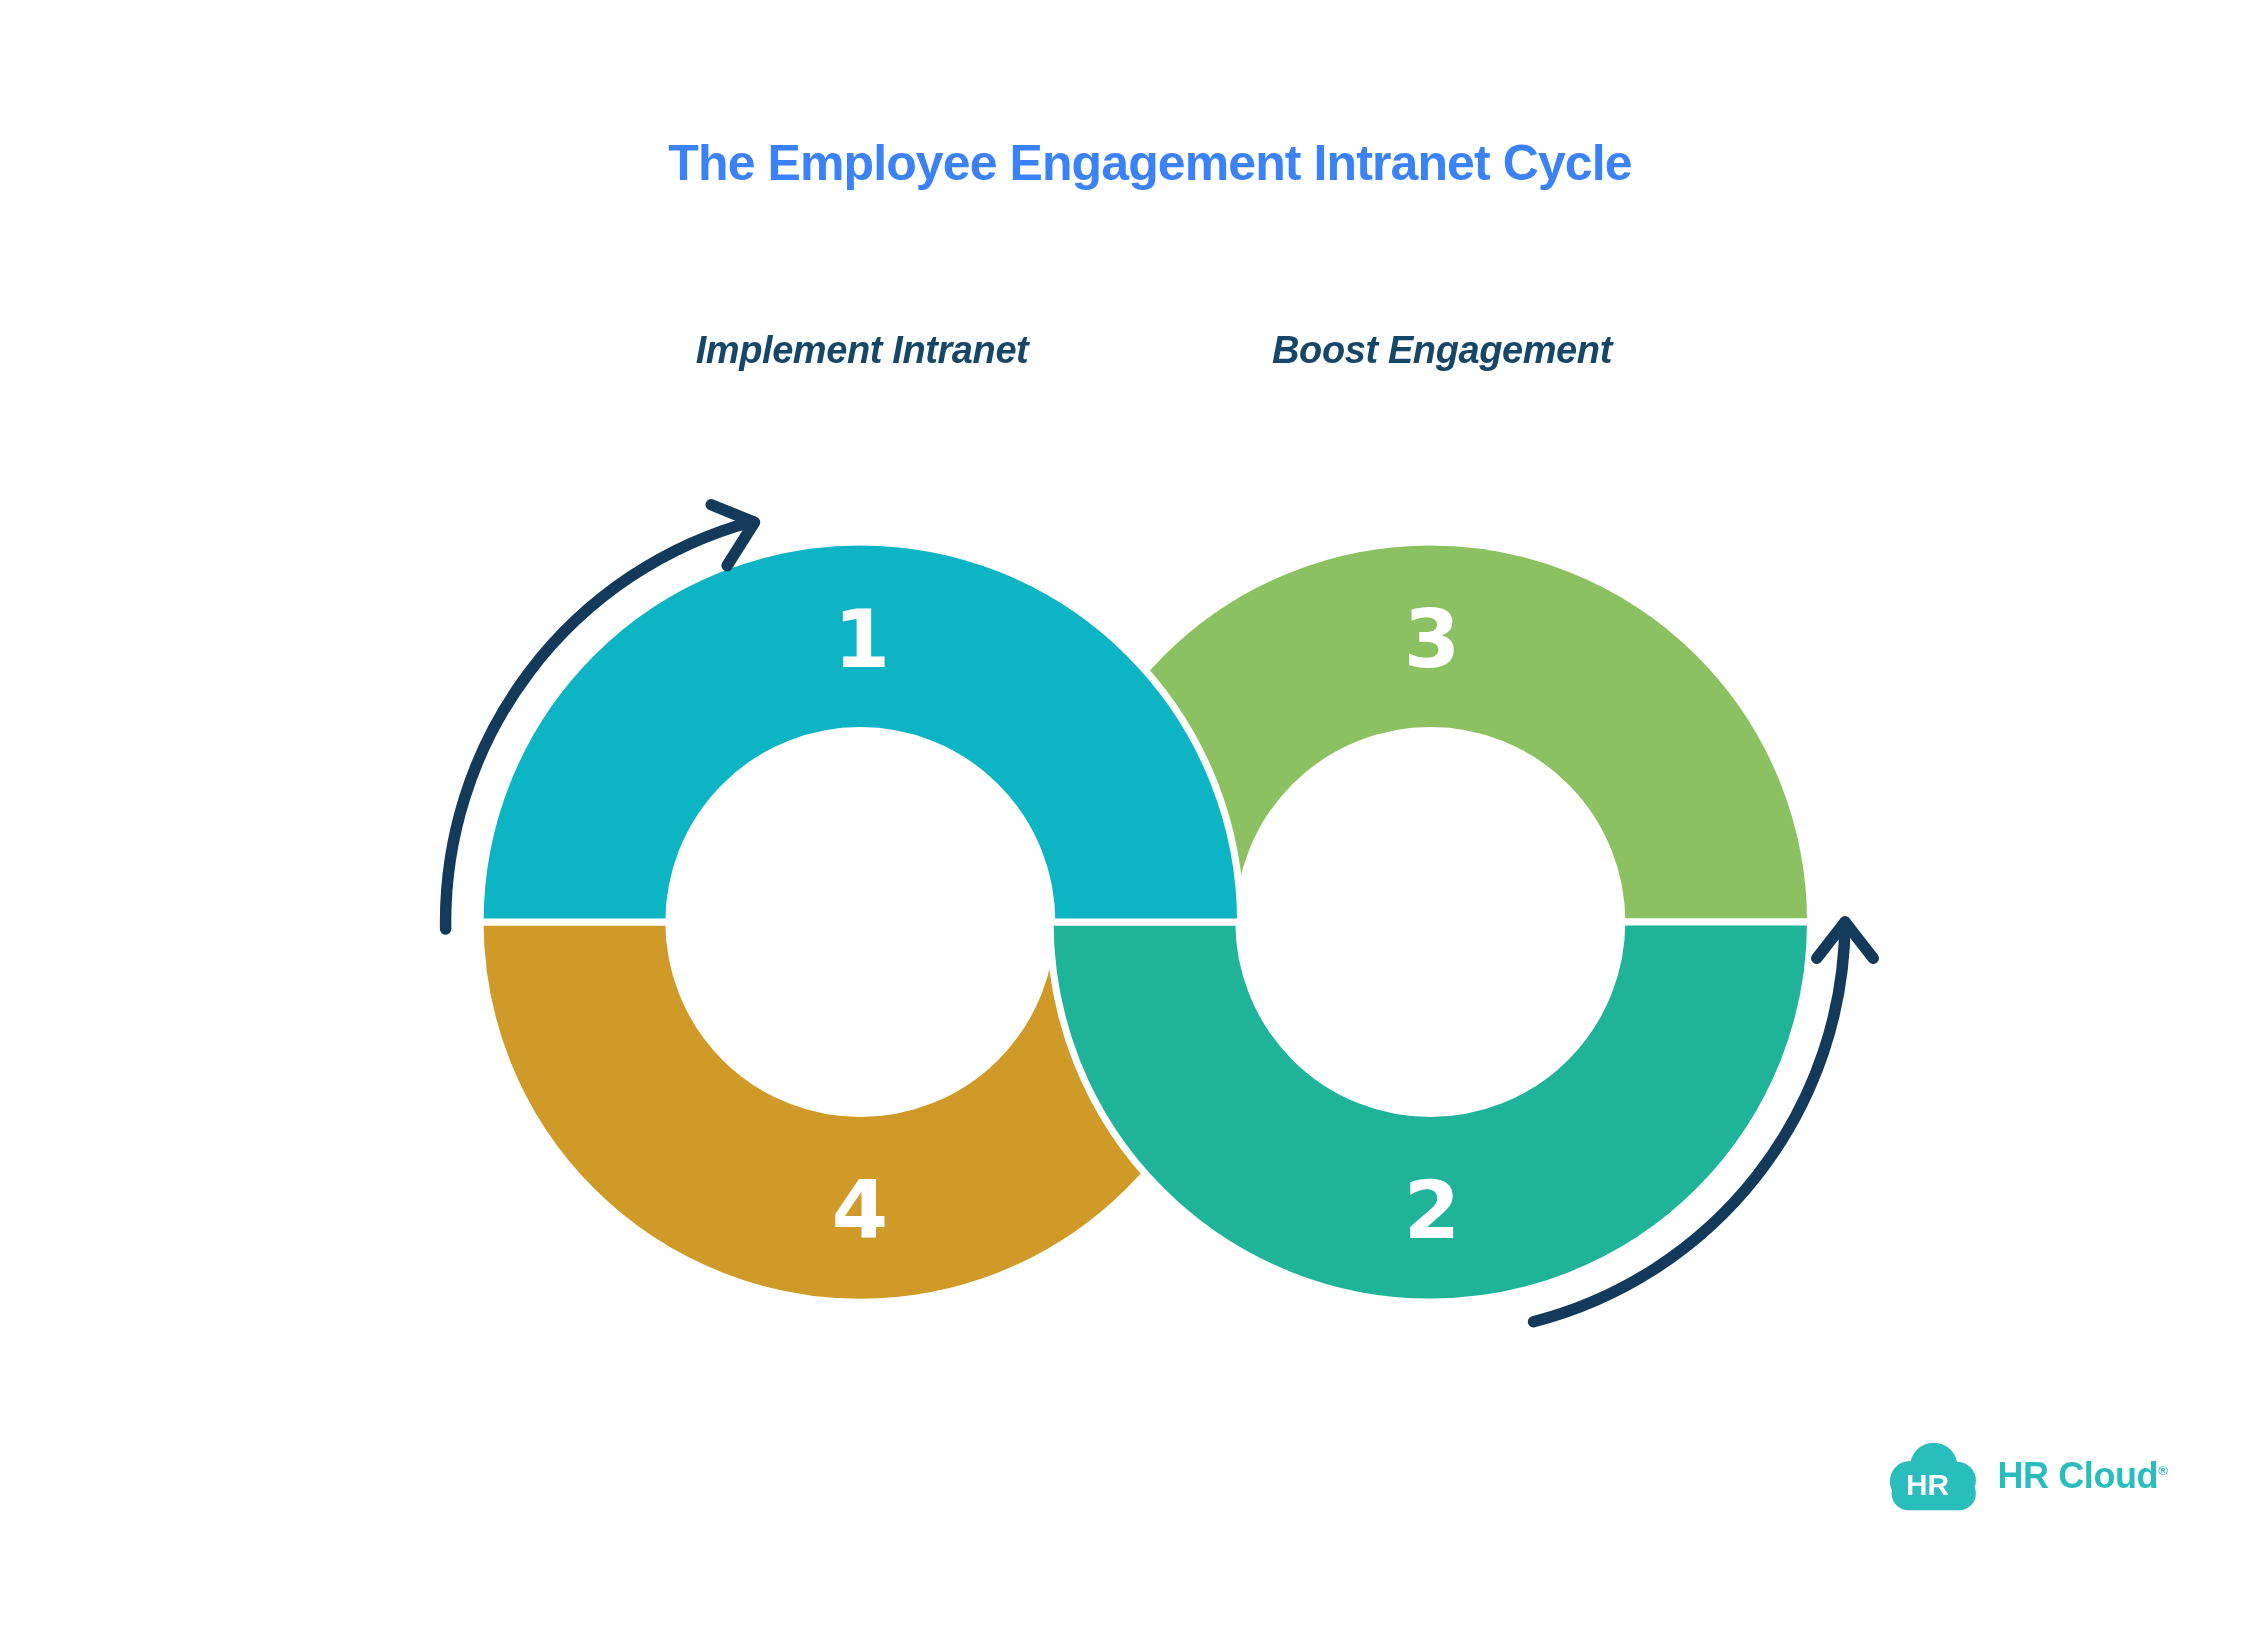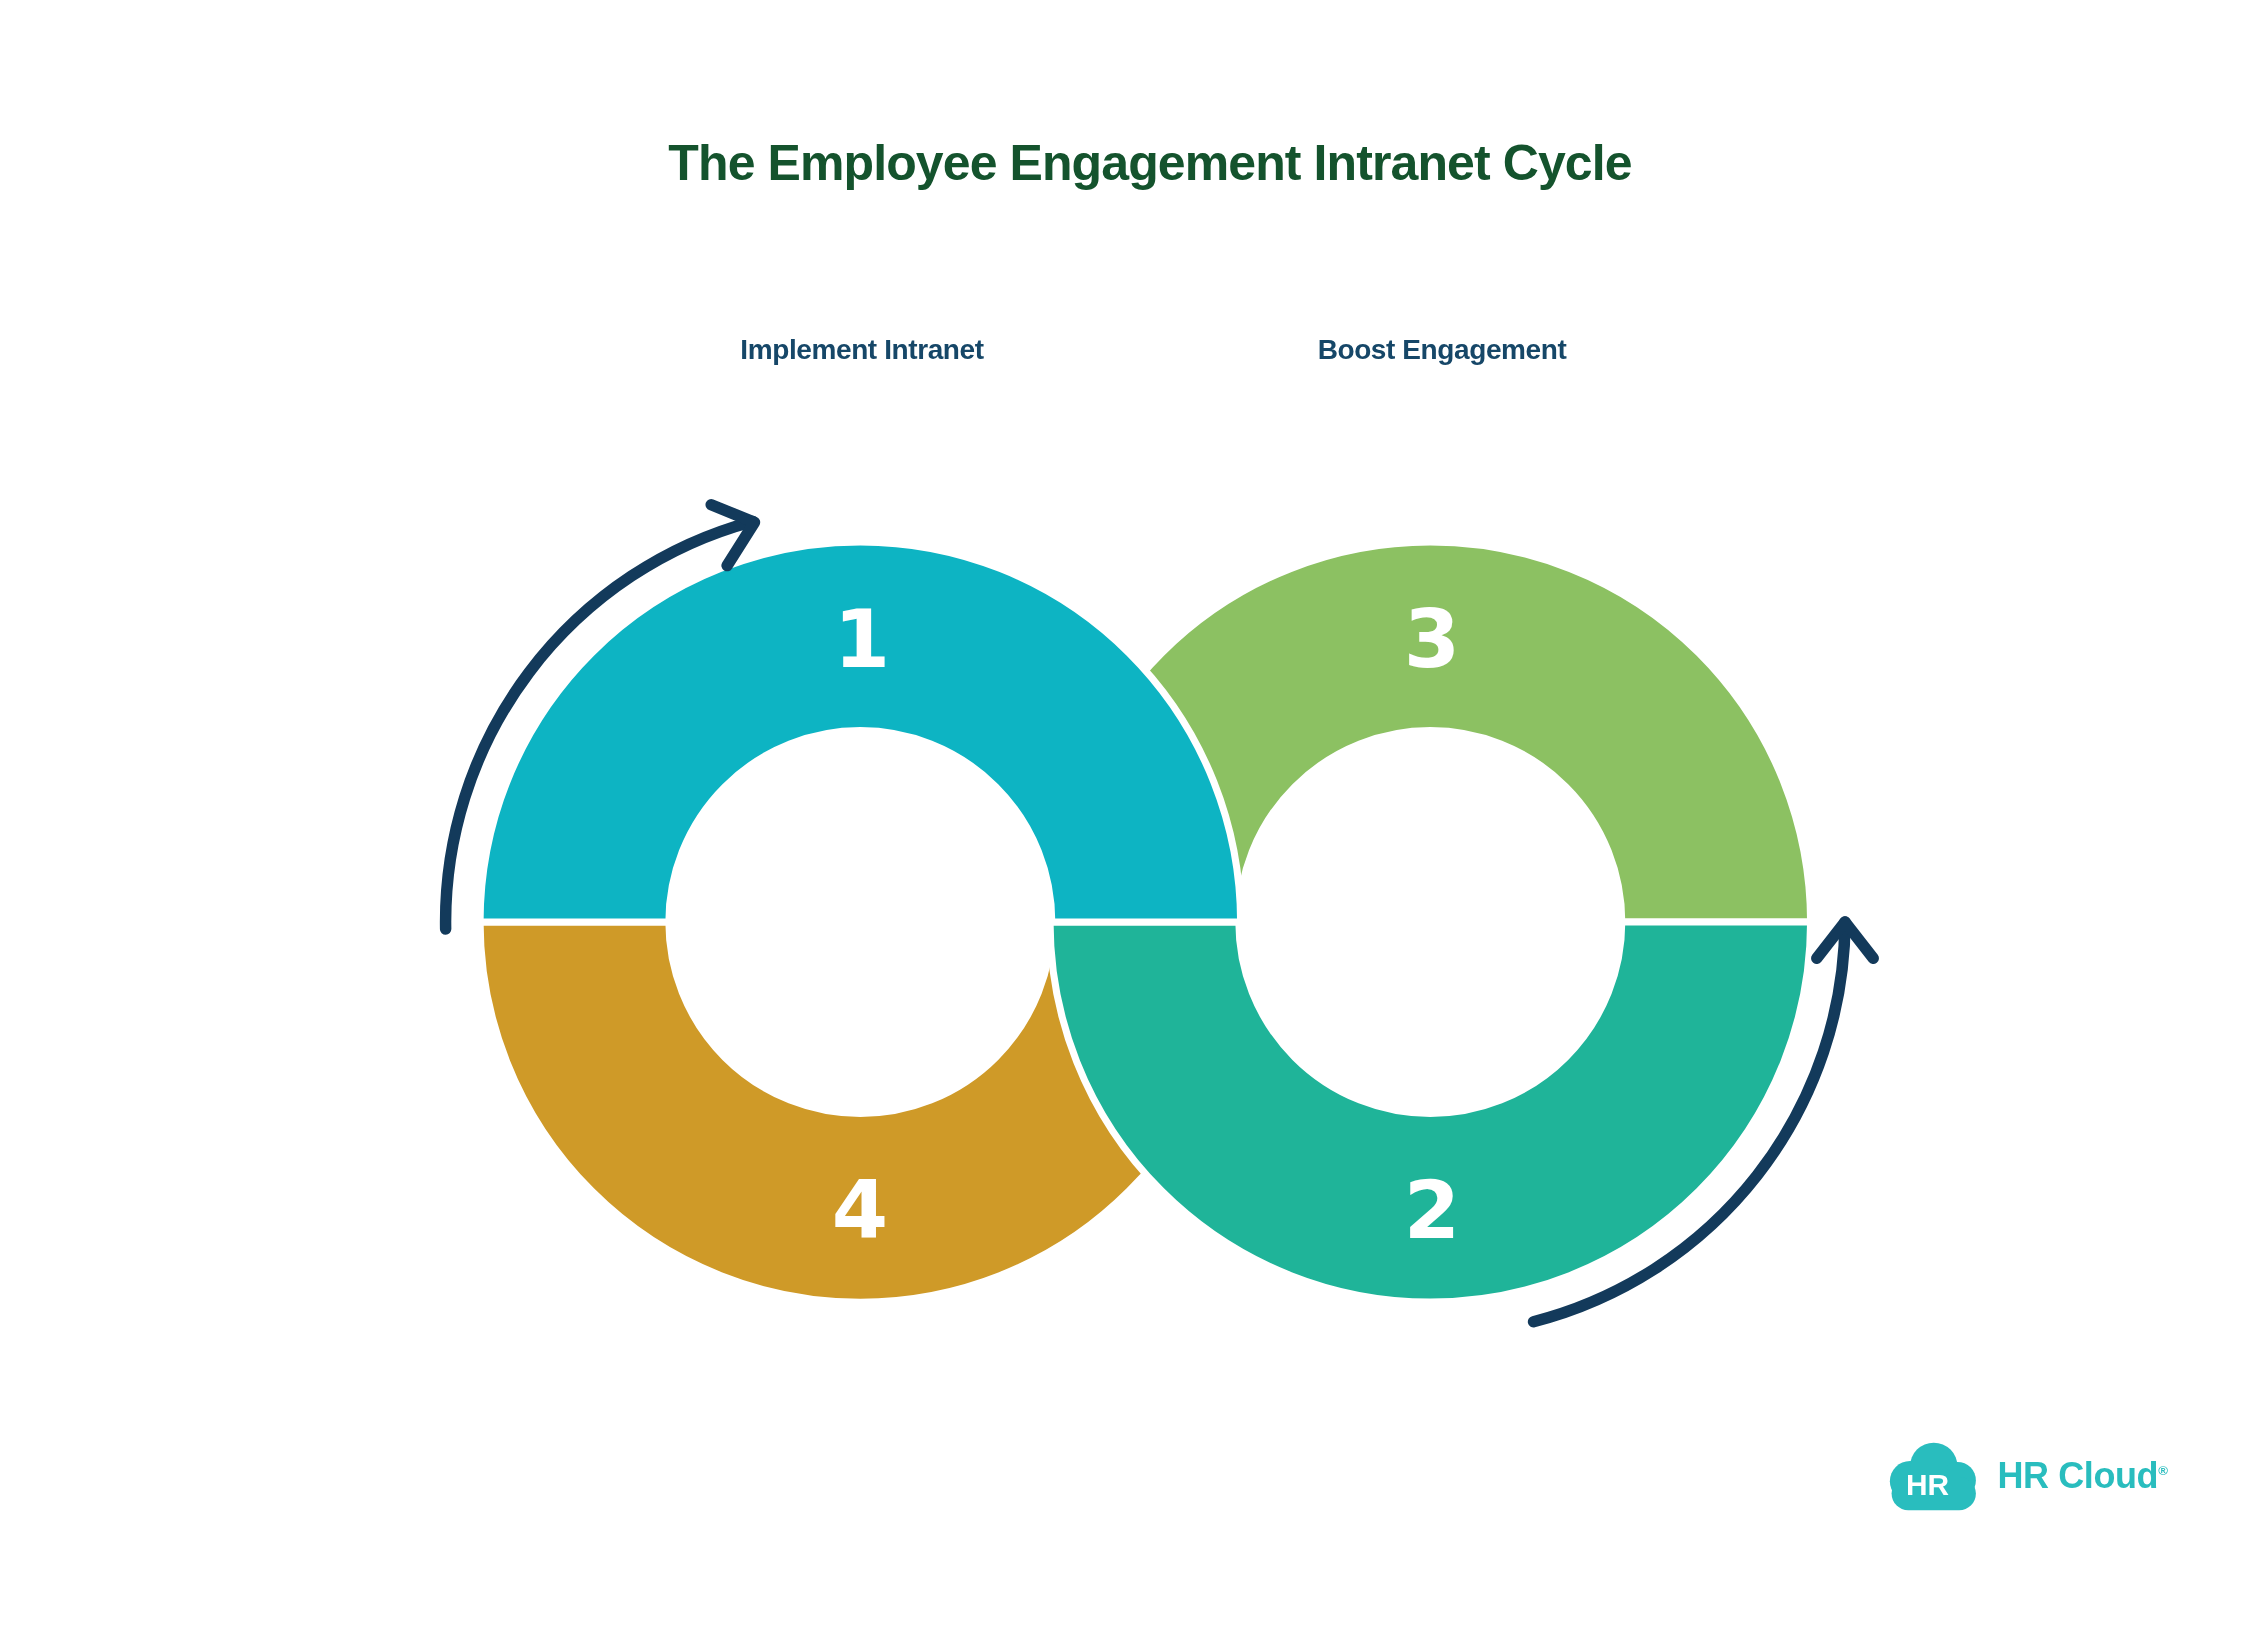--- a/index.html
+++ b/index.html
@@ -14,30 +14,31 @@
   }
   .page-title {
     position: absolute;
     left: 1150px;
     top: 134px;
     transform: translateX(-50%);
     white-space: nowrap;
     font-size: 50px;
     font-weight: bold;
     letter-spacing: -0.9px;
-    color: #14532d;
+    color: #3b82f6;
   }
   .step-label {
     position: absolute;
     transform: translate(-50%, -50%);
     white-space: nowrap;
-    font-size: 28px;
+    font-size: 38px;
     font-weight: bold;
     letter-spacing: -0.4px;
     color: #164768;
+    font-style: italic;
   }
   .label-implement { left: 862px;  top: 350px; }
   .label-boost     { left: 1442px; top: 350px; }
   .label-achieve   { left: 863px;  top: 1399px; }
   .label-enhance   { left: 1444px; top: 1399px; }
   .diagram-svg {
     position: absolute;
     left: 0; top: 0;
     width: 2258px;
     height: 1627px;

